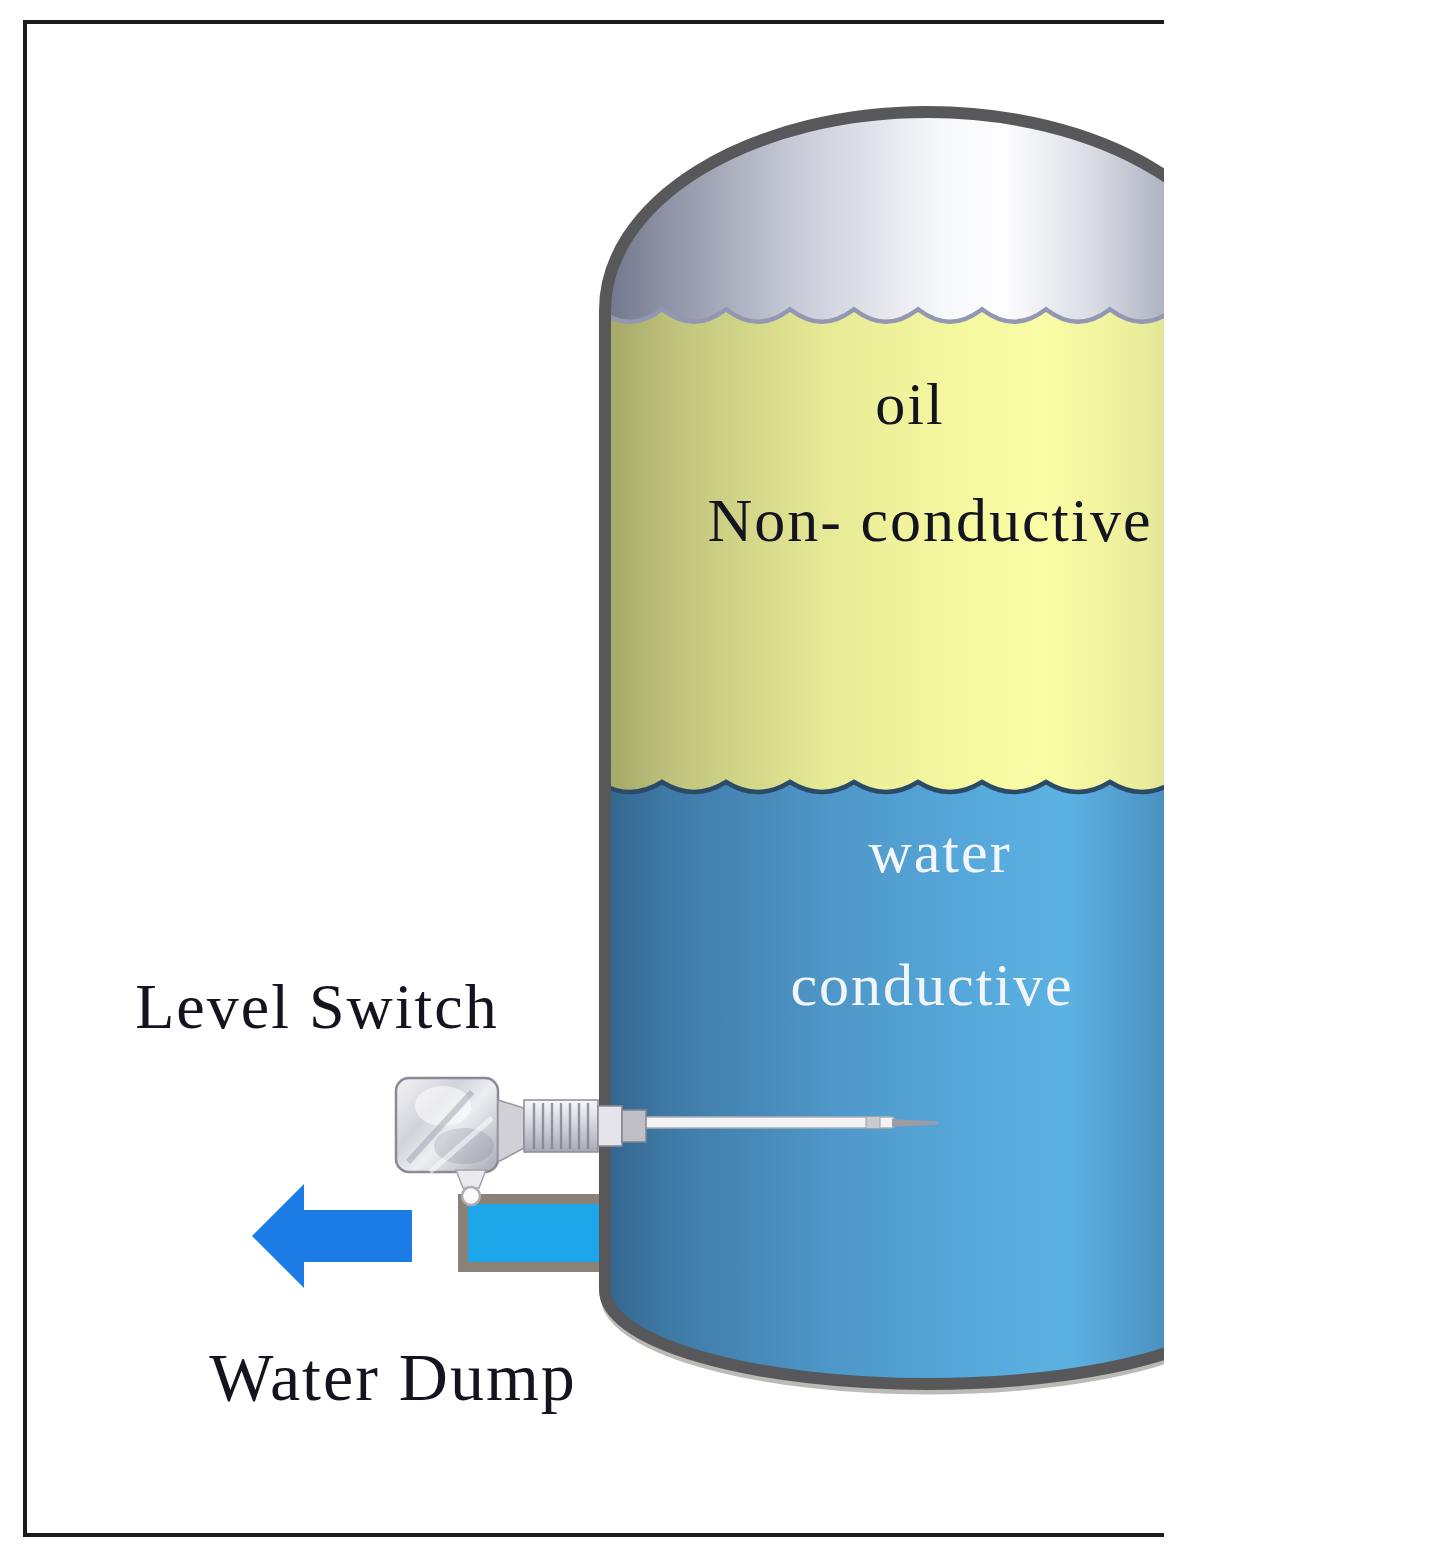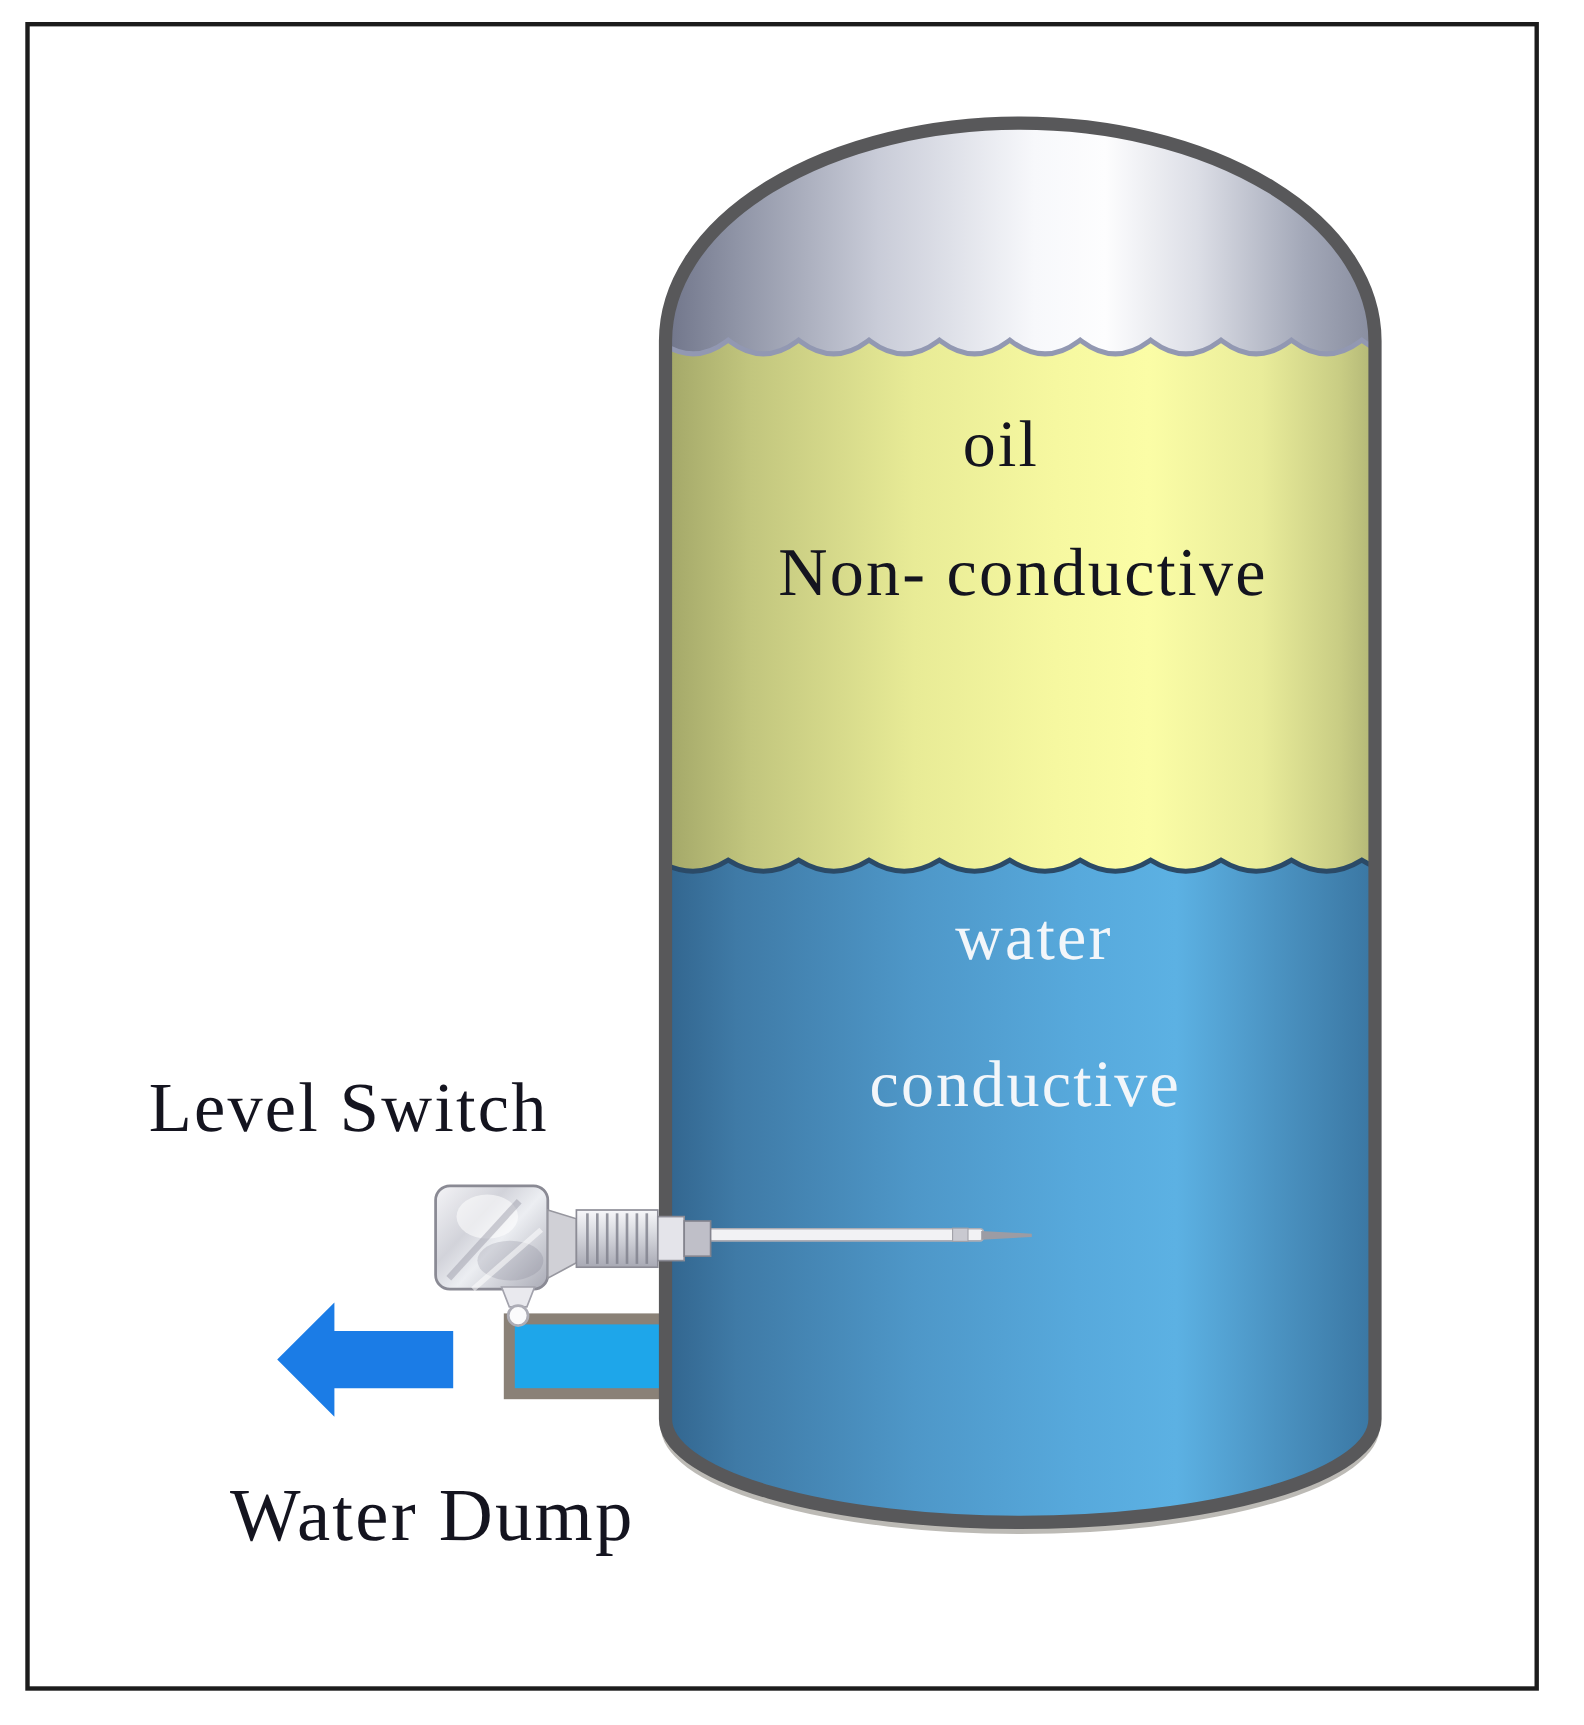--- a/index.html
+++ b/index.html
@@ -1,16 +1,16 @@
 <!DOCTYPE html>
 <html><head>
 <meta charset="utf-8">
 <style>
   html,body{margin:0;padding:0;background:#ffffff;}
-  .stage{position:relative;width:1440px;height:1568px;background:#ffffff;overflow:hidden;
+  .stage{position:relative;width:1164px;height:1568px;background:#ffffff;overflow:hidden;
          font-family:"Liberation Serif","DejaVu Serif",serif;}
   svg{display:block;}
   text{font-family:"Liberation Serif","DejaVu Serif",serif;}
   .tank-label{letter-spacing:2px;}
   .caption{letter-spacing:2px;}
 </style>
 </head>
 <body>
 
 <div class="stage">

